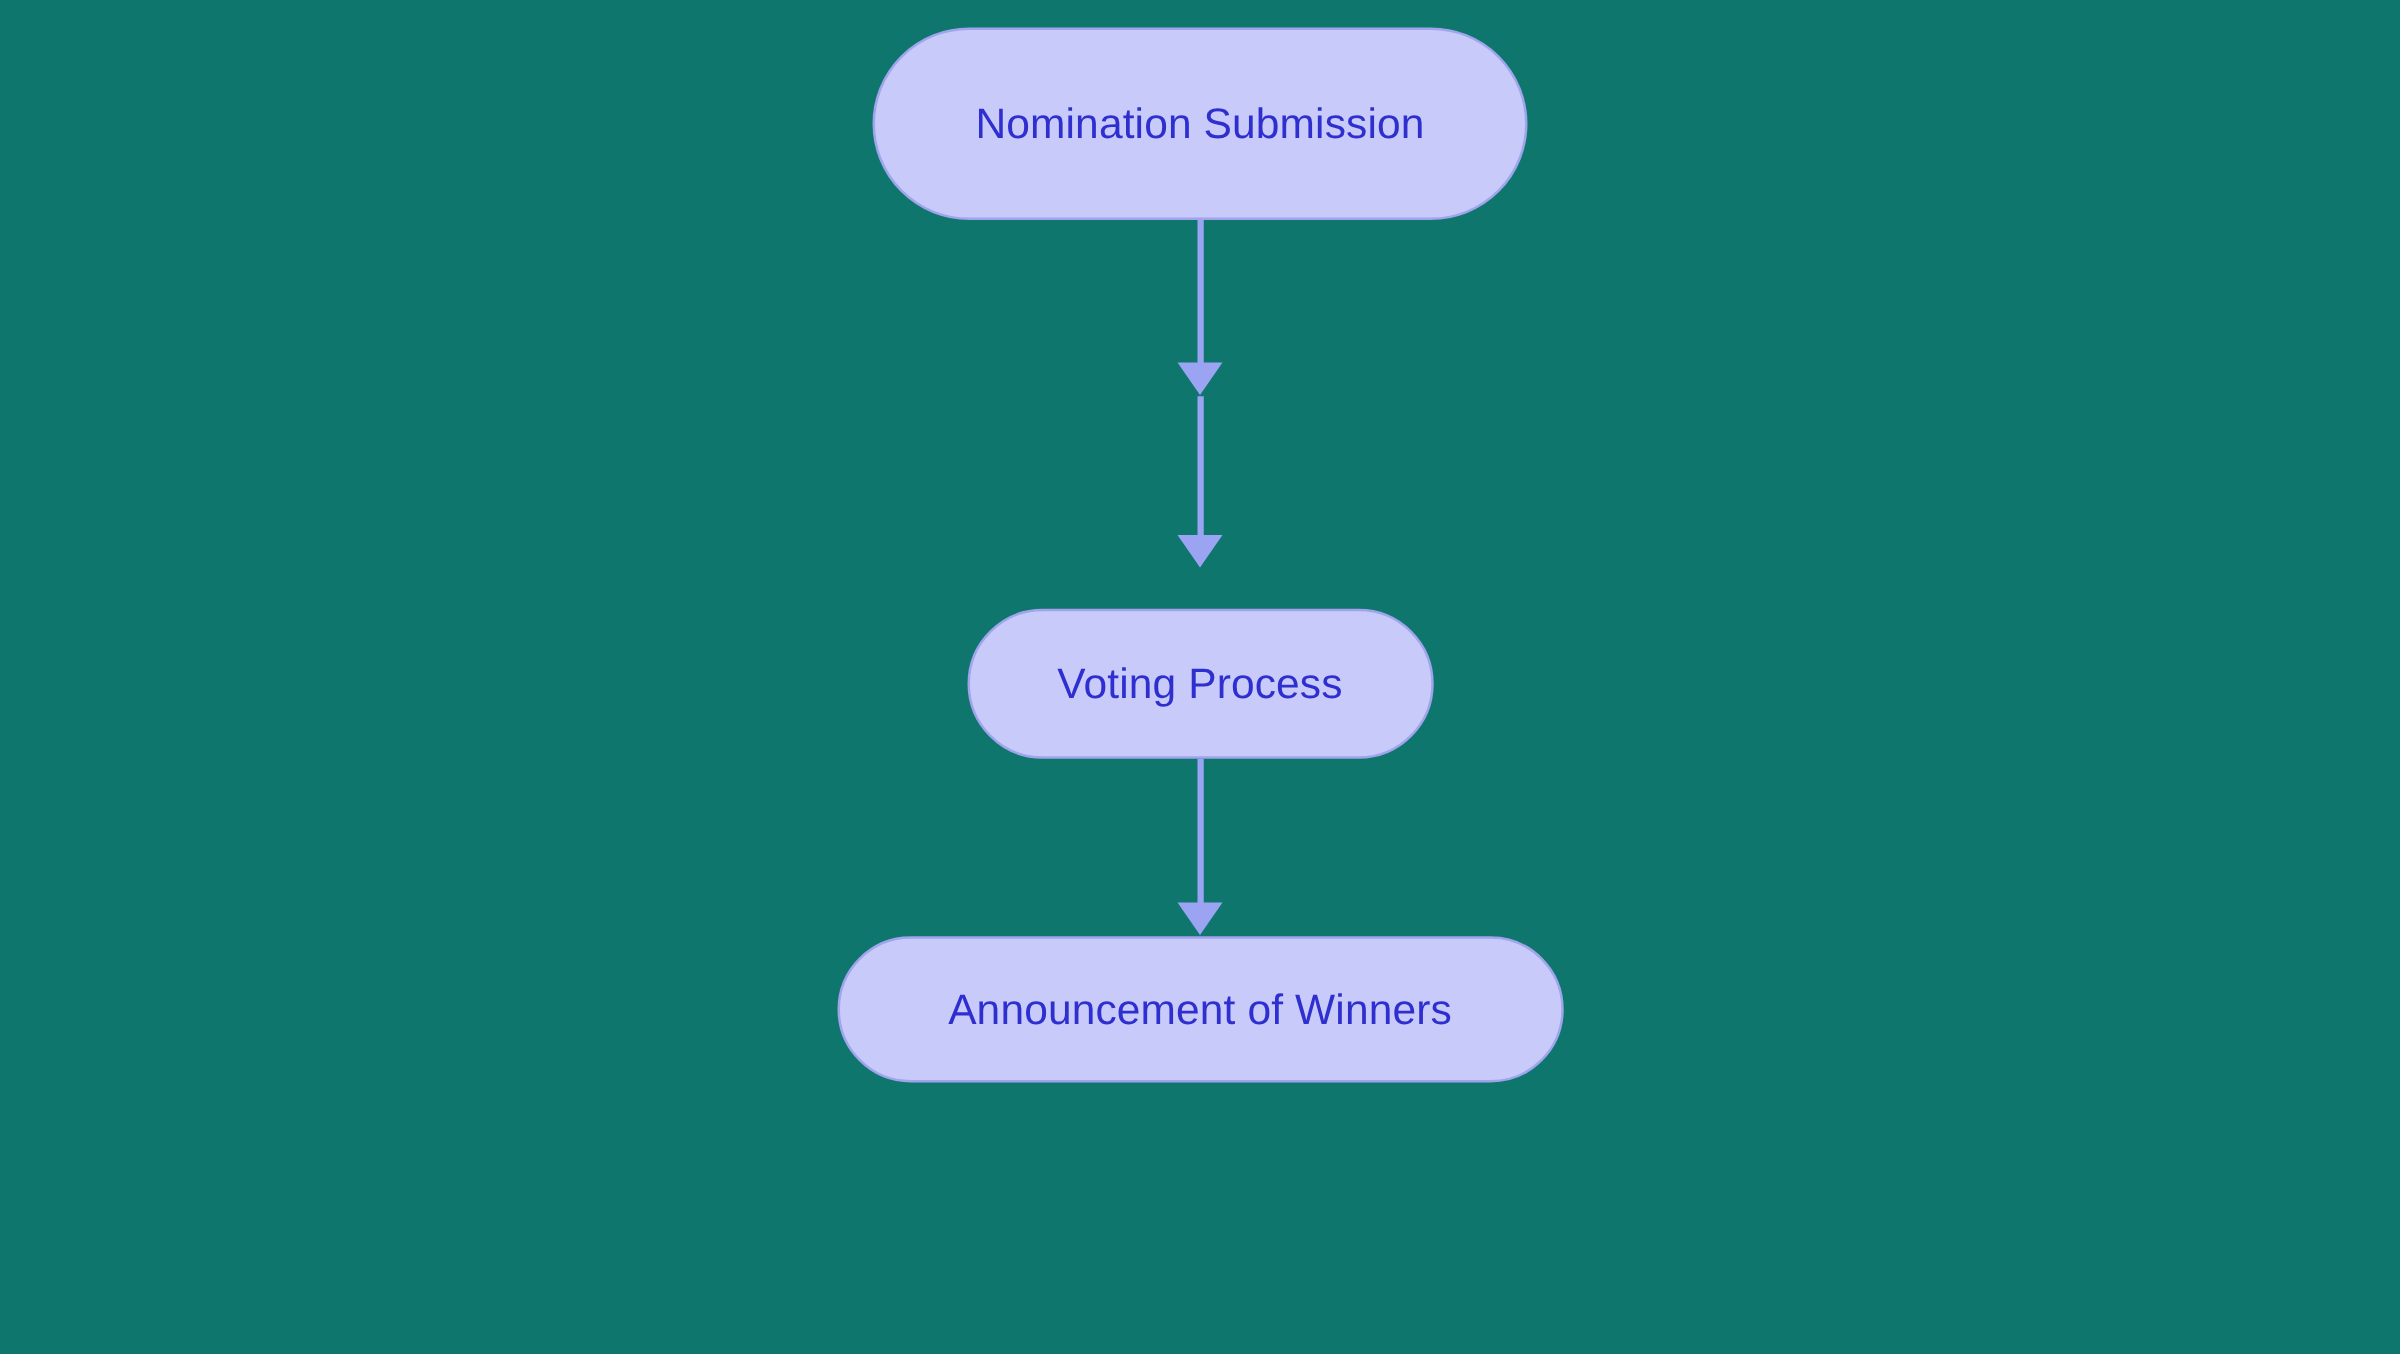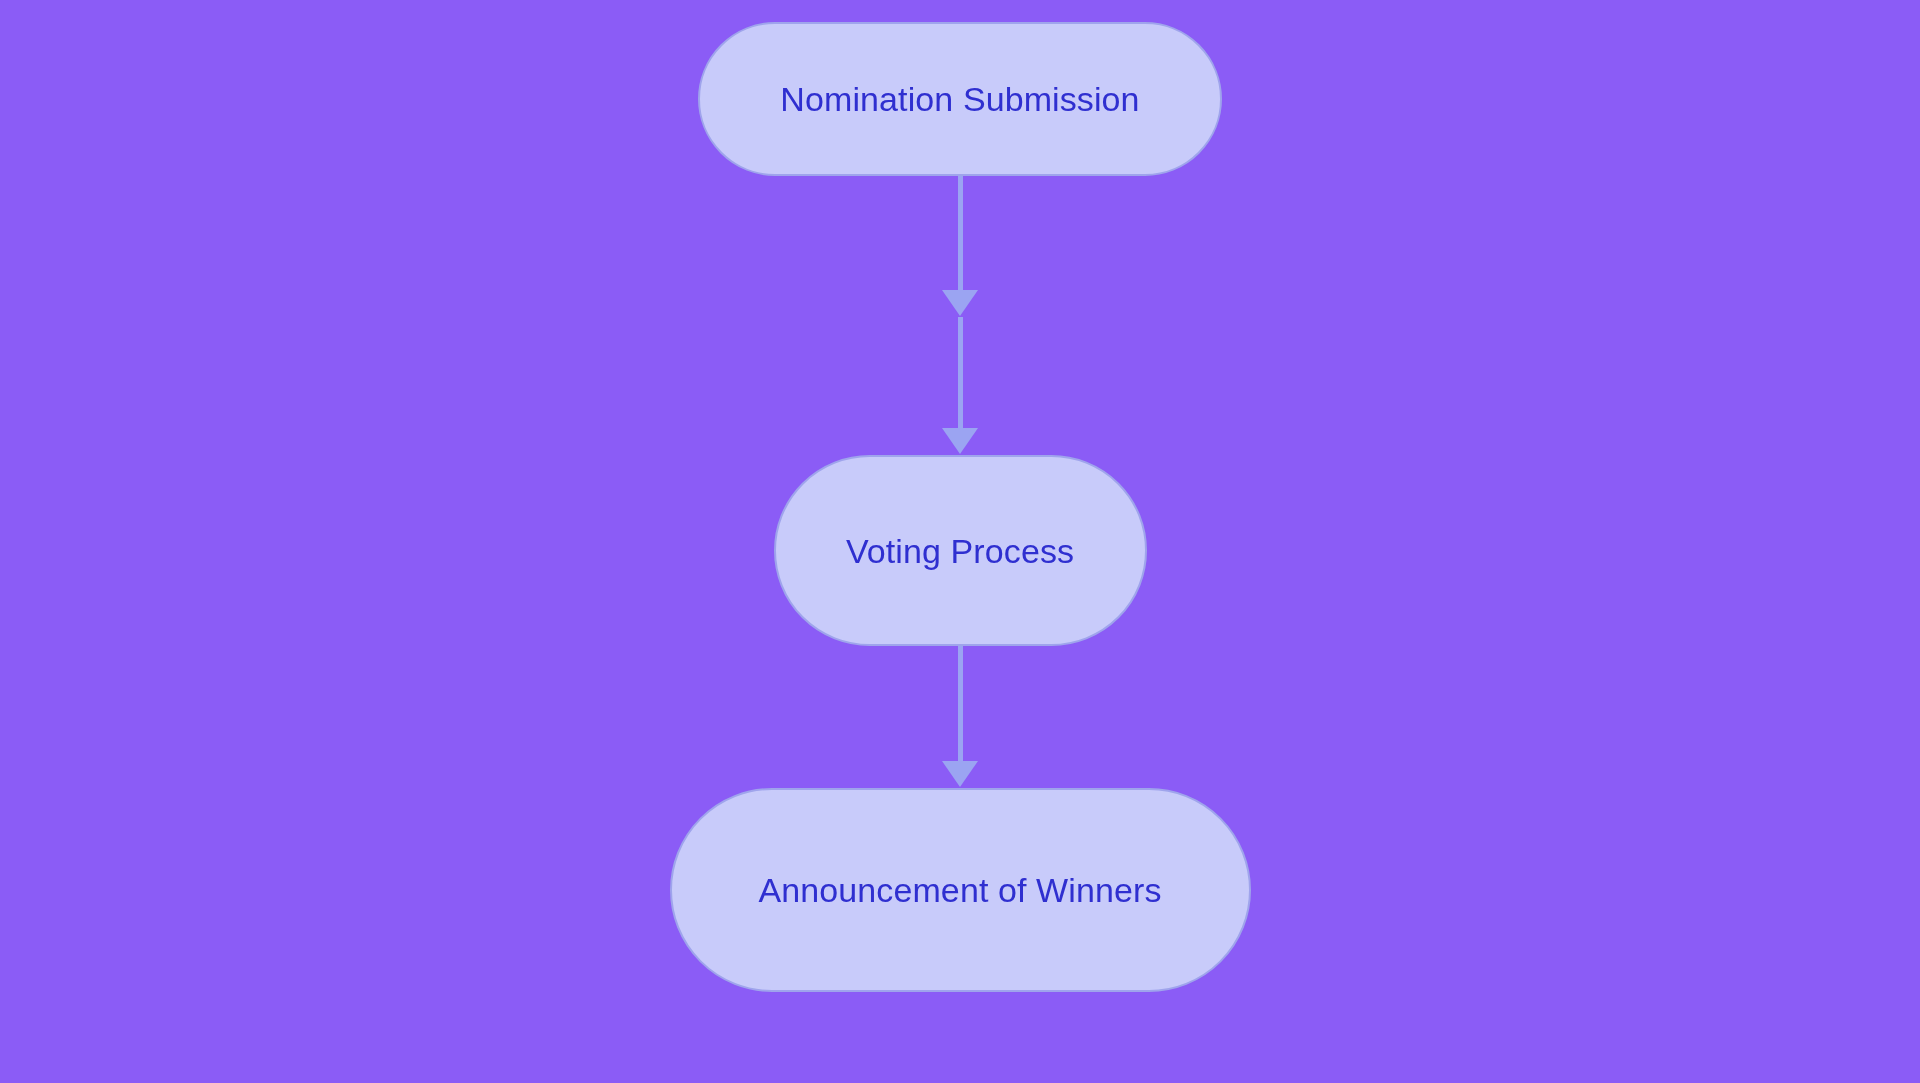--- a/index.html
+++ b/index.html
@@ -12,21 +12,21 @@
     width: 1920px;
     height: 1083px;
     overflow: hidden;
     font-family: "Liberation Sans", sans-serif;
   }
 
   #flow-canvas {
     position: relative;
     width: 1920px;
     height: 1083px;
-    background: #8b5cf6;
+    background: #0f766e;
   }
 
   .flow-column {
     position: absolute;
     left: 0;
     top: 0;
     width: 1920px;
     height: 1083px;
     display: flex;
     flex-direction: column;
@@ -52,22 +52,22 @@
     -webkit-font-smoothing: antialiased;
   }
   .node-label {
     display: block;
     padding: 0 4px;
     color: #2f2fd0;
   }
 
   .node-1 { width: 524px; height: 154px; margin-top: 22px; }
   .node-2 { width: 345px; height: 153px; }
-  .node-3 { width: 373px; height: 191px; }
-  .node-4 { width: 581px; height: 204px; }
+  .node-3 { width: 373px; height: 120px; margin-top: 32px; }
+  .node-4 { width: 581px; height: 117px; }
 
   
   .edge {
     position: relative;
     display: flex;
     flex-direction: column;
     align-items: center;
     justify-content: flex-start;
   }
   .edge-line {

